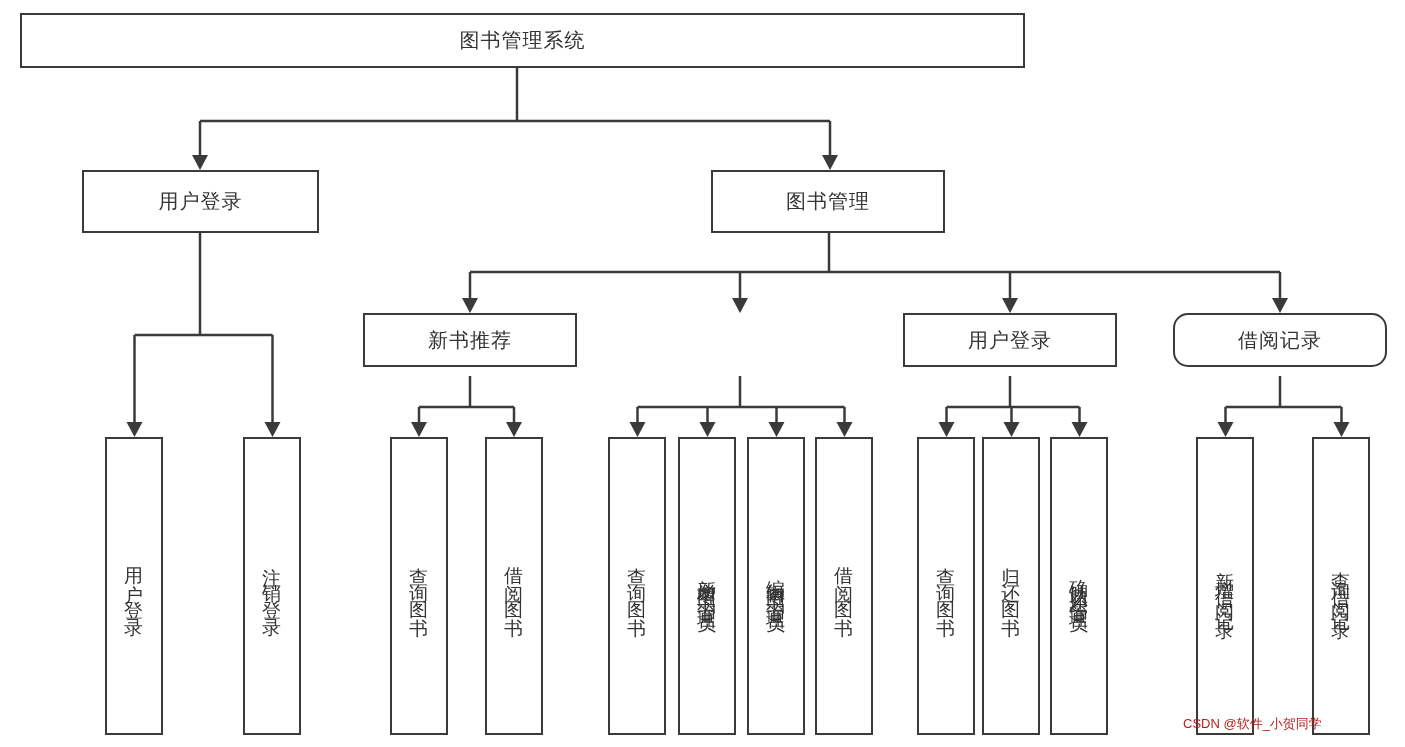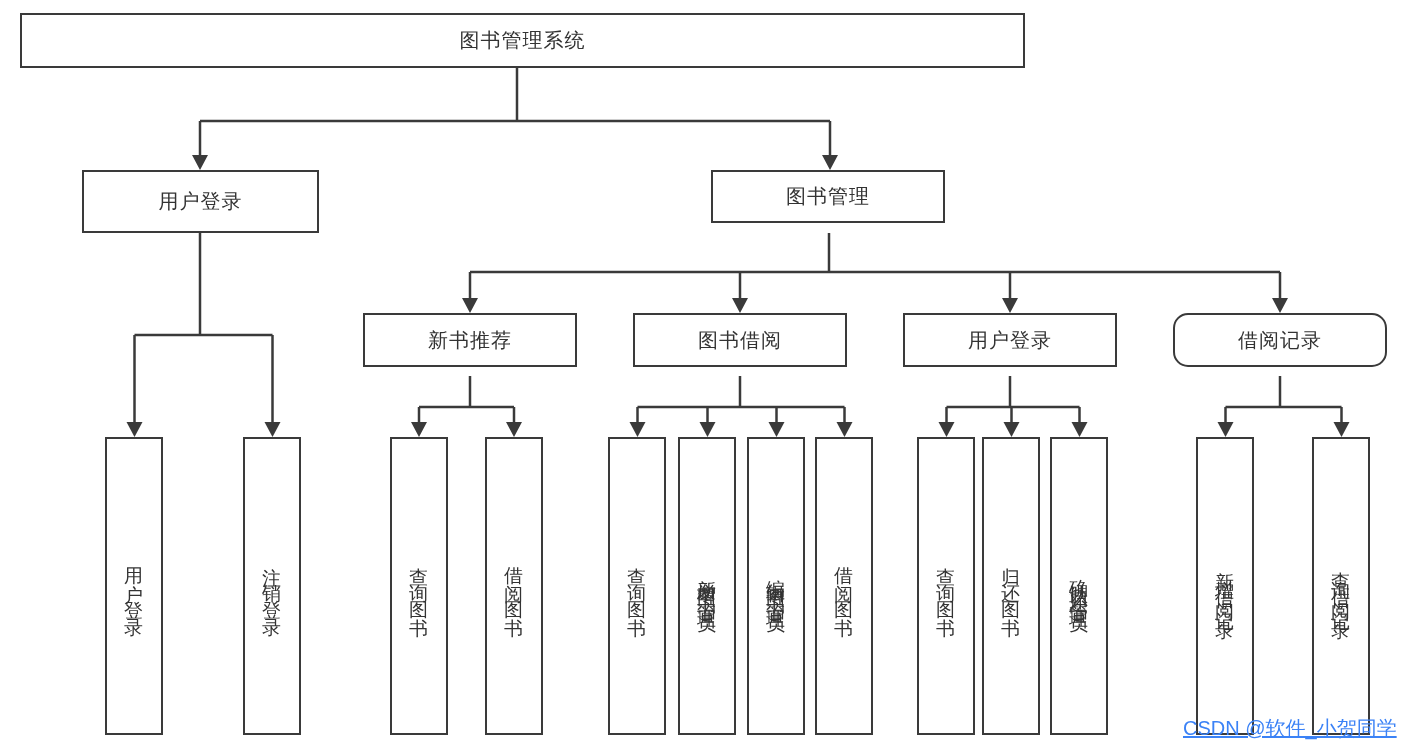--- a/index.html
+++ b/index.html
@@ -28,21 +28,21 @@
     justify-content: center;
     z-index: 2;
     font-size: 20px;
     letter-spacing: 1px;
     white-space: nowrap;
   }
   
   .root  { left: 20px;  top: 13px;  width: 1005px; height: 55px; text-align: center; }
   
   .n-user-login { left: 82px;  top: 170px; width: 237px; height: 63px; }
-  .n-book-mgmt  { left: 711px; top: 170px; width: 234px; height: 53px; text-align: right; }
+  .n-book-mgmt  { left: 711px; top: 170px; width: 234px; height: 63px; text-align: right; }
   
   .lvl3 { top: 313px; height: 54px; width: 214px; }
   .n-newbook { left: 363px; }
   .n-borrow  { left: 633px; }
   .n-current { left: 903px; }
   .n-record  { left: 1173px; border-radius: 15px; }
   
   .leaf {
     top: 437px;
     height: 298px;
@@ -65,24 +65,23 @@
   .lf9  { left: 917px; }
   .lf10 { left: 982px; }
   .lf11 { left: 1050px; }
   .lf12 { left: 1196px; }
   .lf13 { left: 1312px; }
   .watermark {
     position: absolute;
     left: 1183px;
     top: 715px;
     z-index: 3;
-    font-size: 20px;
-    color: #3b82f6;
+    font-size: 13px;
+    color: #b91c1c;
     white-space: nowrap;
-    text-decoration: underline;
   }
 </style>
 </head>
 <body>
 
 <div class="canvas">
 
   <svg class="connectors" viewBox="0 0 1405 747" xmlns="http://www.w3.org/2000/svg">
     <g stroke="#3a3a3a" stroke-width="2.5" fill="none">
       <path d="M517 68 V121"></path>
@@ -153,21 +152,20 @@
       <polygon points="1333.5,422 1349.5,422 1341.5,437"></polygon>
     </g>
   </svg>
 
   <div class="node root">图书管理系统</div>
 
   <div class="node n-user-login">用户登录</div>
   <div class="node n-book-mgmt">图书管理</div>
 
   <div class="node lvl3 n-newbook">新书推荐</div>
-  <div class="node lvl3 n-borrow">图书借阅</div>
   <div class="node lvl3 n-current">用户登录</div>
   <div class="node lvl3 n-record">借阅记录</div>
 
   <div class="node leaf lf1" style="letter-spacing: 17px;">用户登录</div>
   <div class="node leaf lf2" style="letter-spacing: 17px;">注销登录</div>
 
   <div class="node leaf lf3" style="letter-spacing: 17px;">查询图书</div>
   <div class="node leaf lf4" style="letter-spacing: 17px;">借阅图书</div>
 
   <div class="node leaf lf5" style="letter-spacing: 17px;">查询图书</div>

